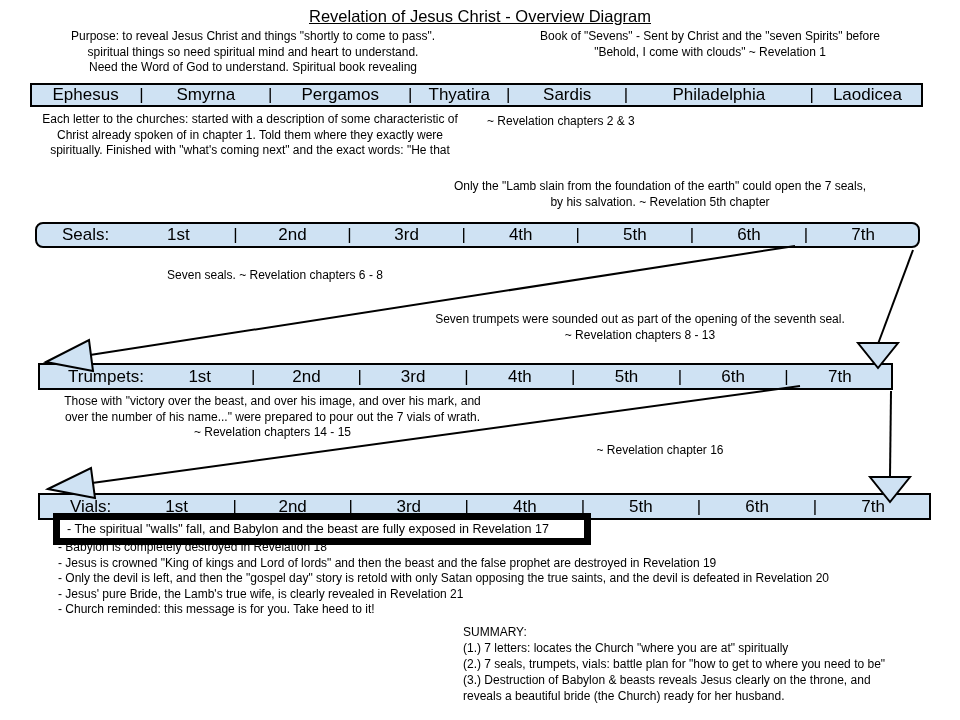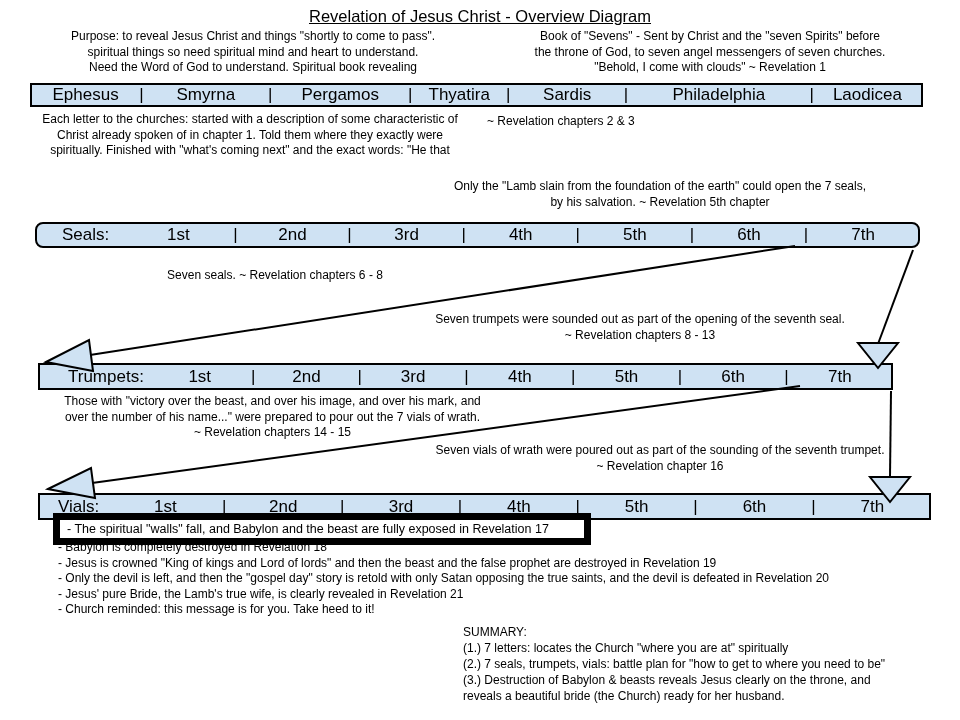--- a/index.html
+++ b/index.html
@@ -25,21 +25,20 @@
 
   <div class="txt title">Revelation of Jesus Christ - Overview Diagram</div>
 
   <div class="txt center lines" style="left:38px;top:29px;width:430px;">
     <div>Purpose: to reveal Jesus Christ and things "shortly to come to pass".</div>
     <div>spiritual things so need spiritual mind and heart to understand.</div>
     <div>Need the Word of God to understand. Spiritual book revealing</div>
   </div>
   <div class="txt center lines" style="left:490px;top:29px;width:440px;">
     <div>Book of "Sevens" - Sent by Christ and the "seven Spirits" before</div>
-    <div>the throne of God, to seven angel messengers of seven churches.</div>
     <div>"Behold, I come with clouds" ~ Revelation 1</div>
   </div>
 
   <div class="bar" style="left:30px;top:83px;width:893px;height:24px;">
     <span class="cell" style="flex:0.87">Ephesus</span>
     <span class="sep">|</span>
     <span class="cell" style="flex:1.01">Smyrna</span>
     <span class="sep">|</span>
     <span class="cell" style="flex:1.10">Pergamos</span>
     <span class="sep">|</span>
@@ -104,26 +103,25 @@
     <span class="cell">7th</span>
   </div>
 
   <div class="txt center lines" style="left:30px;top:394px;width:485px;">
     <div>Those with "victory over the beast, and over his image, and over his mark, and</div>
     <div>over the number of his name..." were prepared to pour out the 7 vials of wrath.</div>
     <div>~ Revelation chapters 14 - 15</div>
   </div>
 
   <div class="txt center lines" style="left:420px;top:443px;width:480px;">
-    <div>Seven vials of wrath were poured out as part of the sounding of the seventh trumpet.</div>
     <div>~ Revelation chapter 16</div>
   </div>
 
   <div class="bar" style="left:38px;top:493px;width:893px;height:27px;">
-    <span class="prefix" style="padding-left:18px">Vials:  </span>
+    <span class="prefix" style="padding-left:30px">Vials:  </span>
     <span class="cell">1st</span>
     <span class="sep">|</span>
     <span class="cell">2nd</span>
     <span class="sep">|</span>
     <span class="cell">3rd</span>
     <span class="sep">|</span>
     <span class="cell">4th</span>
     <span class="sep">|</span>
     <span class="cell">5th</span>
     <span class="sep">|</span>

